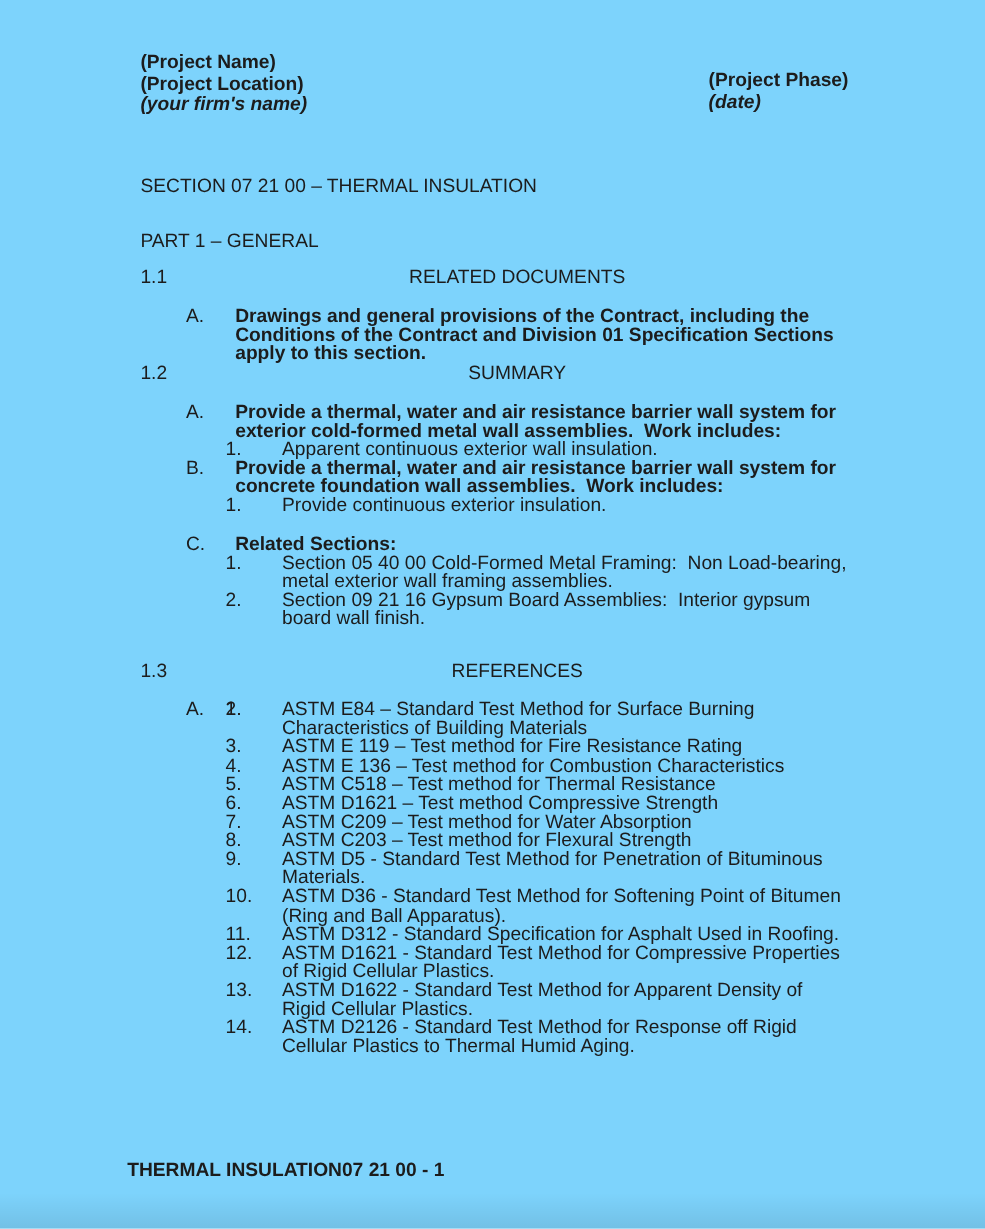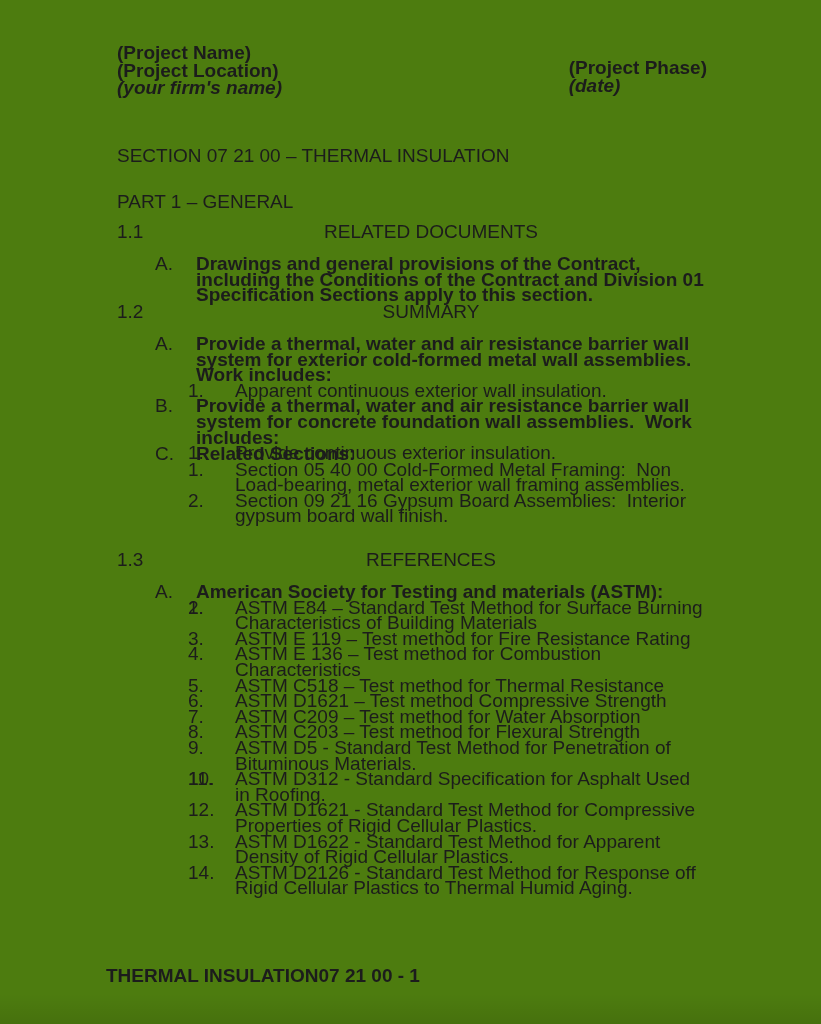--- a/index.html
+++ b/index.html
@@ -1,23 +1,23 @@
 <!DOCTYPE html>
 <html><head>
 <meta charset="utf-8">
 <style>
   html, body { margin: 0; padding: 0; background: #ffffff; }
   .page {
     position: relative;
     width: 821px;
     height: 1024px;
-    background: #4d7c0f;
+    background: #7dd3fc;
     overflow: hidden;
     font-family: "Liberation Sans", sans-serif;
-    font-size: 19px;
+    font-size: 16px;
     line-height: 15.6px;
     color: #1c1c1c;
   }
   .page::after {
     content: "";
     position: absolute;
     left: 0; right: 0; bottom: 0;
     height: 30px;
     background: linear-gradient(to bottom, rgba(0,0,0,0) 0%, rgba(0,0,0,0.09) 100%);
     pointer-events: none;
@@ -133,21 +133,20 @@
   </div>
 
   <div class="article-heading" style="top:552px">
     <span class="art-num">1.3</span>
     <div class="art-title">REFERENCES</div>
   </div>
 
   <div class="block" style="top:584px">
     <div class="row letter">
       <span class="marker">A.</span>
-      <div class="txt">American Society for Testing and materials (ASTM):</div>
     </div>
     <div class="row number">
       <span class="marker">1.</span>
     </div>
     <div class="row number">
       <span class="marker">2.</span>
       <div class="txt">ASTM E84 – Standard Test Method for Surface Burning Characteristics of Building Materials</div>
     </div>
     <div class="row number">
       <span class="marker">3.</span>
@@ -172,20 +171,21 @@
     <div class="row number">
       <span class="marker">8.</span>
       <div class="txt">ASTM C203 – Test method for Flexural Strength</div>
     </div>
     <div class="row number">
       <span class="marker">9.</span>
       <div class="txt">ASTM D5 - Standard Test Method for Penetration of Bituminous Materials.</div>
     </div>
     <div class="row number">
       <span class="marker">10.</span>
+      <div class="txt">ASTM D36 - Standard Test Method for Softening Point of Bitumen (Ring and Ball Apparatus).</div>
     </div>
     <div class="row number">
       <span class="marker">11.</span>
       <div class="txt">ASTM D312 - Standard Specification for Asphalt Used in Roofing.</div>
     </div>
     <div class="row number">
       <span class="marker">12.</span>
       <div class="txt">ASTM D1621 - Standard Test Method for Compressive Properties of Rigid Cellular Plastics.</div>
     </div>
     <div class="row number">

